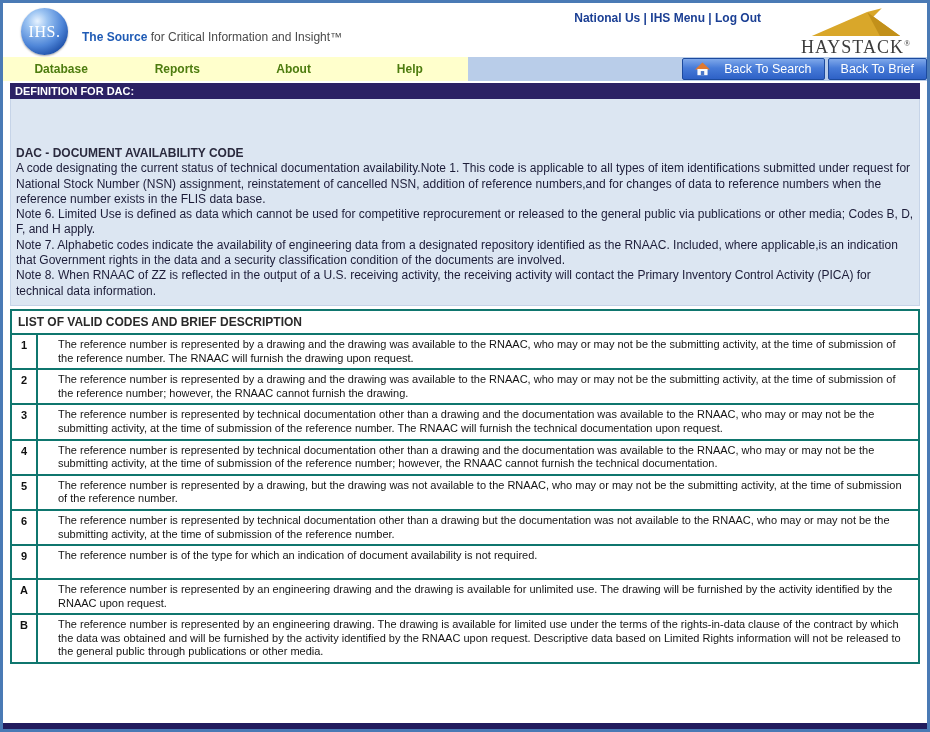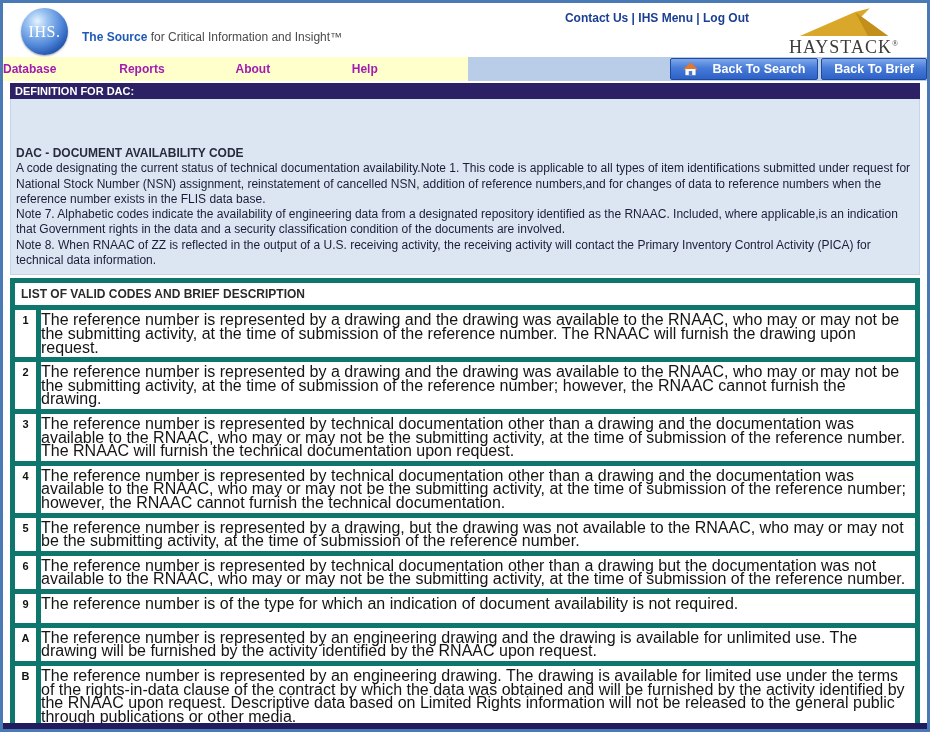--- a/index.html
+++ b/index.html
@@ -19,37 +19,37 @@
     display: flex; align-items: center; justify-content: center;
     color: #ffffff; font-family: "Liberation Serif", serif; font-size: 16px; letter-spacing: 0.5px;
     box-shadow: 0 1px 2px rgba(0,0,0,0.35);
   }
   .tagline { margin: 24px 0 4px 14px; font-size: 12px; color: #4a4a4a; }
   .tagline b { color: #1f5bb5; }
   .header-right { display: flex; align-items: flex-start; }
   .top-links { margin: 5px 40px 0 0; font-size: 12px; font-weight: bold; white-space: nowrap; }
   .top-links a { color: #1b3f94; text-decoration: none; }
   .link-sep { color: #1b3f94; }
-  .haystack { margin-right: 20px; text-align: center; line-height: 1; }
+  .haystack { margin-right: 8px; text-align: center; line-height: 1; }
   .haystack svg { display: block; margin: 2px auto 0 auto; }
   .brand-text { font-family: "Liberation Serif", serif; font-size: 18px; letter-spacing: 1px; color: #3c3c3c; }
   .brand-text sup { font-size: 8px; }
 
   
   .navbar { height: 24px; display: flex; }
   .nav-left { width: 465px; background: #ffffcc; display: flex; align-items: center; }
   .nav-item {
-    font-size: 12px; font-weight: bold; color: #a21caf; cursor: pointer;
-    padding: 4px 0; width: 25%; text-align: left;
+    font-size: 12px; font-weight: bold; color: #4d7c0f; cursor: pointer;
+    padding: 4px 0; width: 25%; text-align: center;
   }
   .nav-right { flex: 1; background: #b9cde9; display: flex; justify-content: flex-end; align-items: stretch; gap: 3px; padding: 1px 0 1px 1px; }
   .nav-btn {
     background: linear-gradient(#7fa8ea 0%, #477bd8 45%, #2e61c6 100%);
     border: 1px solid #1c4a9e; border-radius: 2px; color: #ffffff;
-    font-family: "Liberation Sans", sans-serif; font-size: 12.5px; font-weight: bold;
+    font-family: "Liberation Sans", sans-serif; font-size: 12.5px; font-weight: normal;
     display: flex; align-items: center; justify-content: center; gap: 14px;
     padding: 0 12px; cursor: pointer; white-space: nowrap;
   }
   .btn-icon { display: inline-flex; }
 
   
   .def-bar {
     margin: 2px 7px 0 7px; background: #2b2164; color: #ffffff;
     font-size: 11px; font-weight: bold; padding: 2px 5px;
   }
@@ -57,49 +57,49 @@
     margin: 0 7px; background: #dce6f2; border: 1px solid #c6d4e8; border-top: none;
     padding: 3px 5px 6px 5px; font-size: 12px; line-height: 15.3px; color: #1c1c38;
   }
   .def-title { font-weight: bold; color: #2a2a3e; margin-top: 44px; }
 
   
   .codes-table {
     margin: 3px 7px 0 7px; width: calc(100% - 14px);
     border-collapse: collapse; background: #ffffff;
   }
-  .codes-table th, .codes-table td { border: 5px solid #0f766e; }
+  .codes-table th, .codes-table td { border: 2px solid #0f766e; }
   .codes-table th {
     text-align: left; font-size: 12px; color: #2a2a2a; padding: 4px 6px;
   }
   td.code {
     width: 26px; text-align: center; vertical-align: top;
     font-size: 11px; font-weight: bold; padding-top: 4px; color: #111;
   }
   td.desc {
-    font-size: 16px; line-height: 13.6px; padding: 3px 8px 3px 0;
+    font-size: 11px; line-height: 13.6px; padding: 3px 8px 3px 20px;
     vertical-align: top; color: #141414; height: 34px;
   }
 
   .bottom-bar { position: absolute; left: 0; right: 0; bottom: 0; height: 6px; background: #221c5e; }
 </style>
 </head>
 <body>
 
 <div class="page">
 
   <div class="header">
     <div class="logo-group">
       <div class="ihs-sphere">
         <span>IHS.</span>
       </div>
       <div class="tagline"><b>The Source</b><span> for Critical Information and Insight™</span></div>
     </div>
     <div class="header-right">
-      <div class="top-links"><a href="#">Contact Us</a><span class="link-sep"> | </span><a href="#">IHS Menu</a><span class="link-sep"> | </span><a href="#">Log Out</a></div>
+      <div class="top-links"><a href="#">National Us</a><span class="link-sep"> | </span><a href="#">IHS Menu</a><span class="link-sep"> | </span><a href="#">Log Out</a></div>
       <div class="haystack">
         <svg width="92" height="30" viewBox="0 0 100 32">
           <polygon points="2,30 98,30 62,4" fill="#d9a72a"></polygon>
           <polygon points="62,4 78,0 68,10" fill="#d9a72a"></polygon>
           <polygon points="62,4 98,30 76,30" fill="#c2901a"></polygon>
         </svg>
         <div class="brand-text"><span>HAYSTACK</span><sup>®</sup></div>
       </div>
     </div>
   </div>
@@ -126,20 +126,21 @@
           <span>Back To Brief</span>
         </button>
       </div>
   </div>
 
   <div class="def-bar">DEFINITION FOR DAC:</div>
   <div class="def-body">
     <div class="def-title">DAC - DOCUMENT AVAILABILITY CODE</div>
     <div id="def-notes">
         <div class="def-note">A code designating the current status of technical documentation availability.Note 1. This code is applicable to all types of item identifications submitted under request for National Stock Number (NSN) assignment, reinstatement of cancelled NSN, addition of reference numbers,and for changes of data to reference numbers when the reference number exists in the FLIS data base.</div>
+        <div class="def-note">Note 6. Limited Use is defined as data which cannot be used for competitive reprocurement or released to the general public via publications or other media; Codes B, D, F, and H apply.</div>
         <div class="def-note">Note 7. Alphabetic codes indicate the availability of engineering data from a designated repository identified as the RNAAC. Included, where applicable,is an indication that Government rights in the data and a security classification condition of the documents are involved.</div>
         <div class="def-note">Note 8. When RNAAC of ZZ is reflected in the output of a U.S. receiving activity, the receiving activity will contact the Primary Inventory Control Activity (PICA) for technical data information.</div>
       </div>
   </div>
 
   <table class="codes-table">
     <thead>
       <tr>
         <th colspan="2">LIST OF VALID CODES AND BRIEF DESCRIPTION</th>
       </tr>

